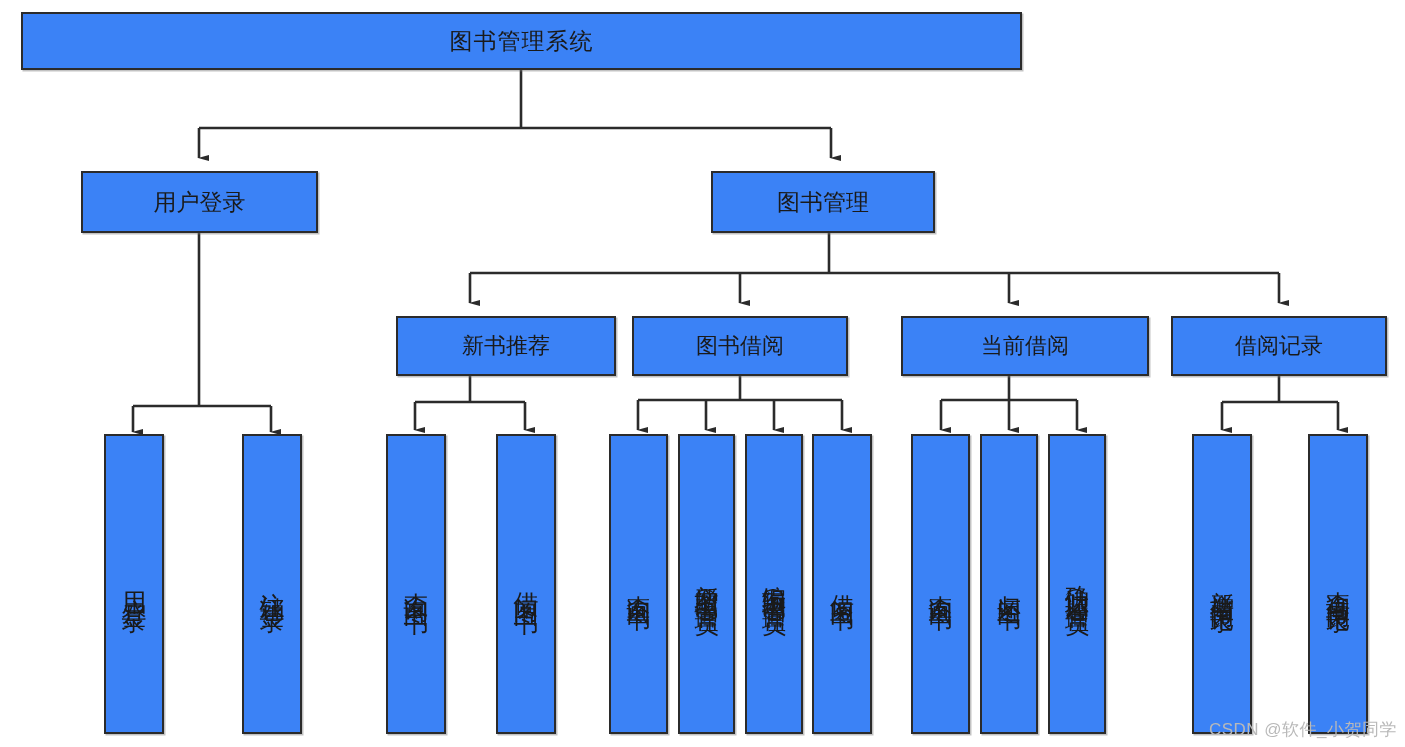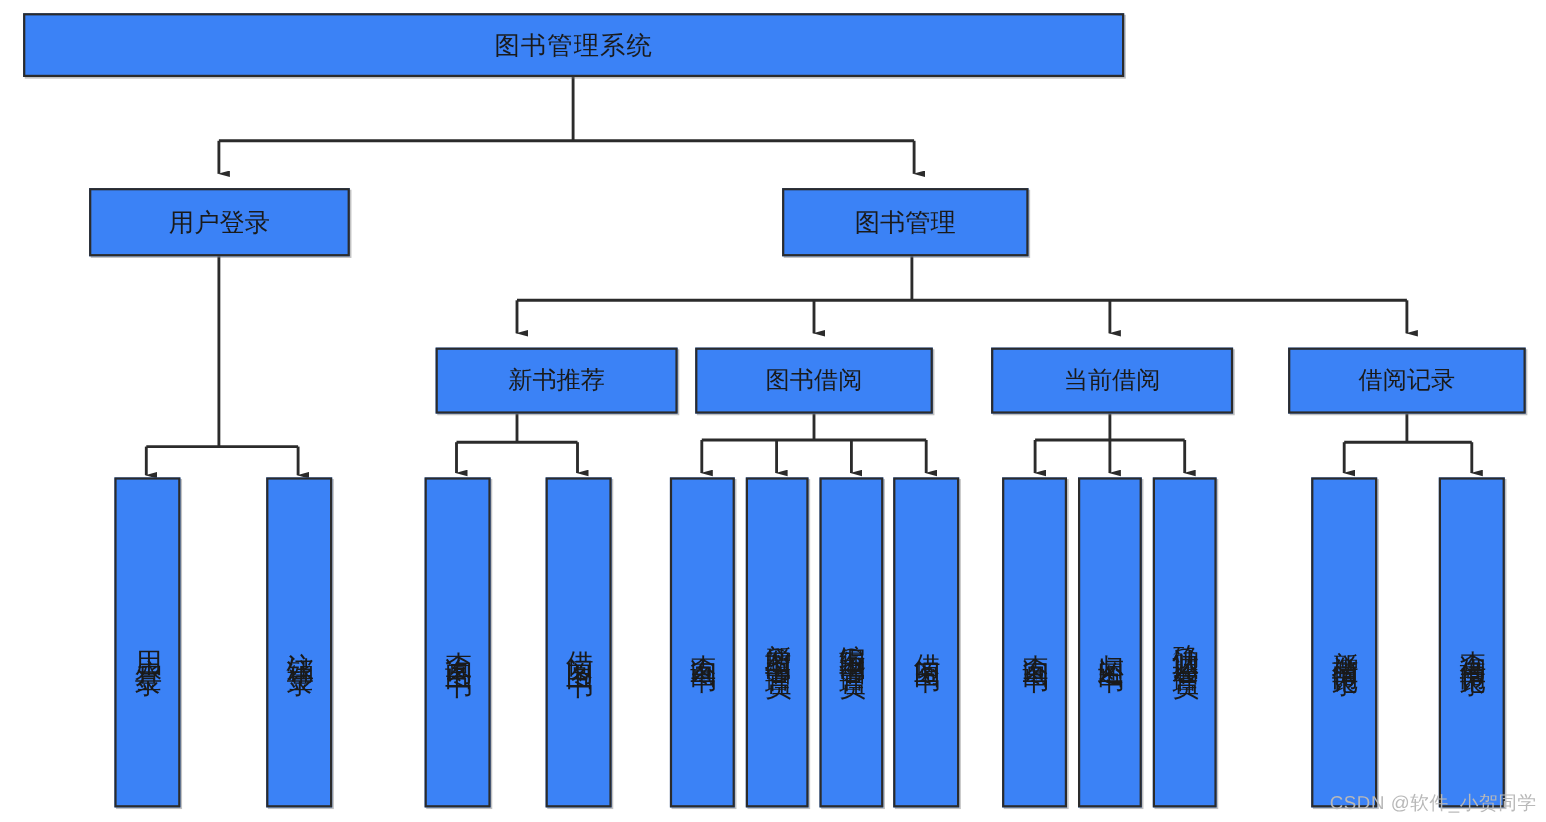--- a/index.html
+++ b/index.html
@@ -122,21 +122,21 @@
     </g>
   </svg>
 
   <div class="node node-h" style="left:21px; top:12px; width:1001px; height:58px;">图书管理系统</div>
 
   <div class="node node-lvl2" style="left:81px; top:171px; width:237px; height:62px;">用户登录</div>
   <div class="node node-lvl2" style="left:711px; top:171px; width:224px; height:62px;font-family:Liberation Mono, monospace;">图书管理</div>
 
   <div class="node node-lvl3" style="left:384px; top:316px; width:220px; height:60px;margin-left:12px;">新书推荐</div>
   <div class="node node-lvl3" style="left:632px; top:316px; width:216px; height:60px;font-family:Liberation Serif, serif;">图书借阅</div>
-  <div class="node node-lvl3" style="left:901px; top:316px; width:220px; height:60px;">当前借阅</div>
+  <div class="node node-lvl3" style="left:901px; top:316px; width:248px; height:60px;">当前借阅</div>
   <div class="node node-lvl3" style="left:1171px; top:316px; width:216px; height:60px;text-align:center;">借阅记录</div>
 
   <div class="node node-v" style="left:104px; top:434px; width:60px; height:300px;">用户登录</div>
   <div class="node node-v" style="left:242px; top:434px; width:60px; height:300px;">注销登录</div>
 
   <div class="node node-v" style="left:386px; top:434px; width:60px; height:300px;">查询图书</div>
   <div class="node node-v" style="left:496px; top:434px; width:60px; height:300px;">借阅图书</div>
 
   <div class="node node-v narrow" style="left:609px; top:434px; width:59px; height:300px;">查询图书</div>
   <div class="node node-v narrow" style="left:678px; top:434px; width:57px; height:300px;">新增图书（管理员）</div>

